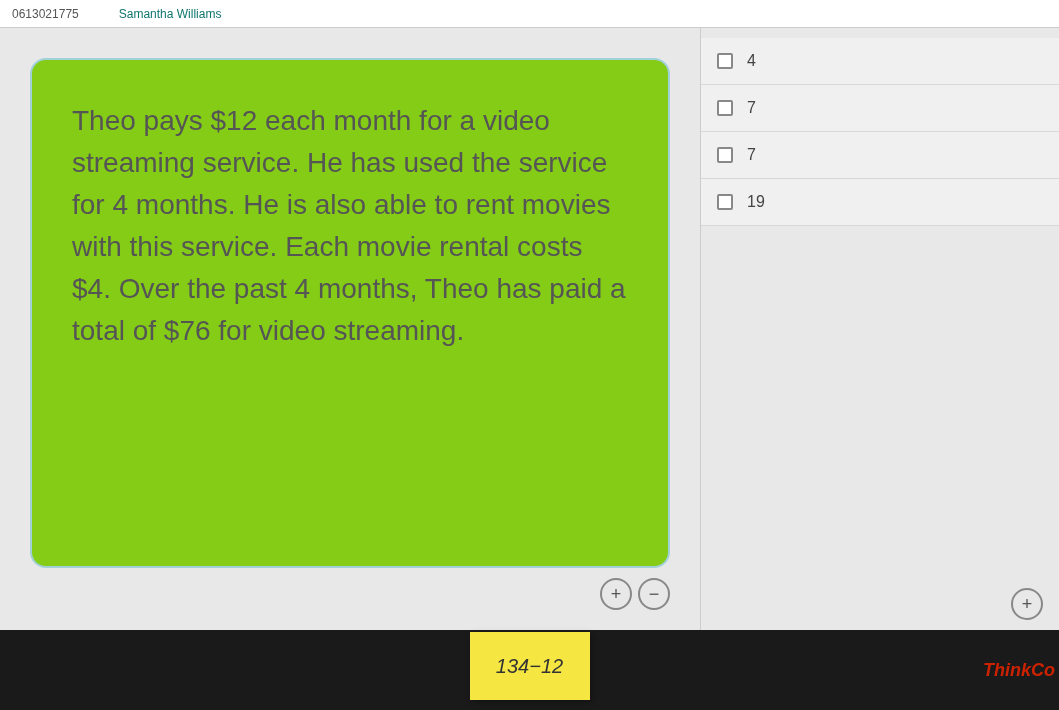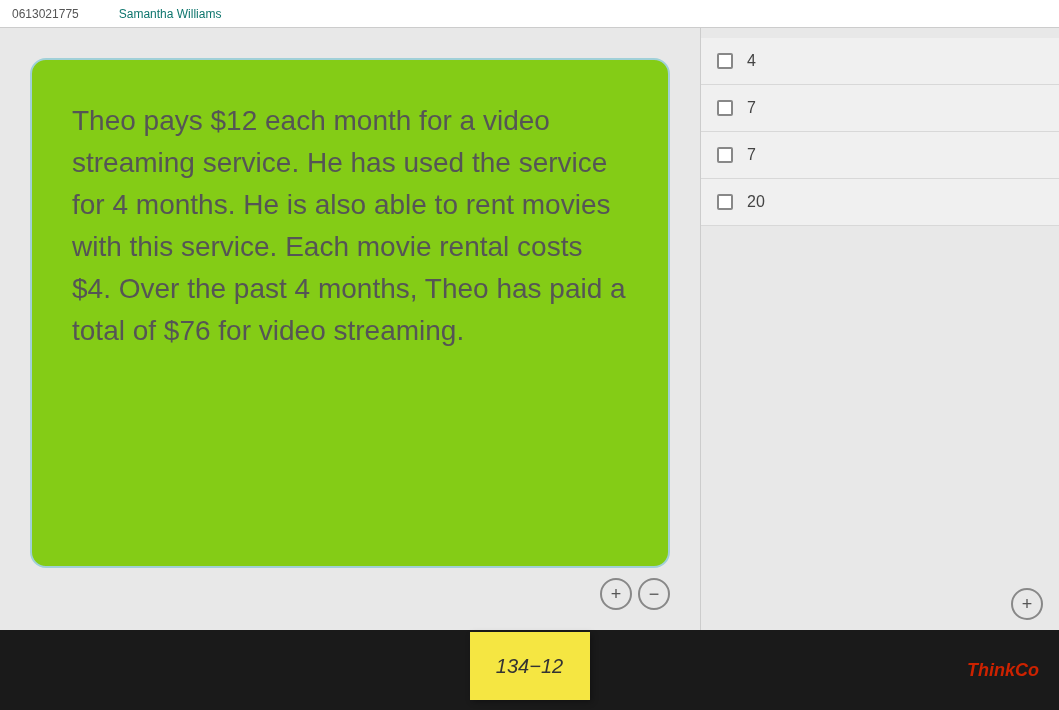--- a/index.html
+++ b/index.html
@@ -160,21 +160,21 @@
       margin-left: 6px;
     }
 
     
     .taskbar {
       height: 80px;
       background: #1a1a1a;
       display: flex;
       align-items: center;
       justify-content: flex-end;
-      padding: 0 20px;
+      padding: 0 4px;
       position: relative;
     }
 
     .sticky-note {
       position: absolute;
       left: 50%;
       transform: translateX(-50%);
       bottom: 10px;
       width: 120px;
       height: 68px;
@@ -224,21 +224,21 @@
         <div class="answer-option">
           <div class="checkbox"></div>
           <span class="option-text">7</span>
         </div>
         <div class="answer-option">
           <div class="checkbox"></div>
           <span class="option-text">7</span>
         </div>
         <div class="answer-option">
           <div class="checkbox"></div>
-          <span class="option-text">20</span>
+          <span class="option-text">19</span>
         </div>
       </div>
     <div class="right-bottom">
       <button class="zoom-btn-right">+</button>
     </div>
   </div>
 
 </div>
 
 <div class="taskbar">

